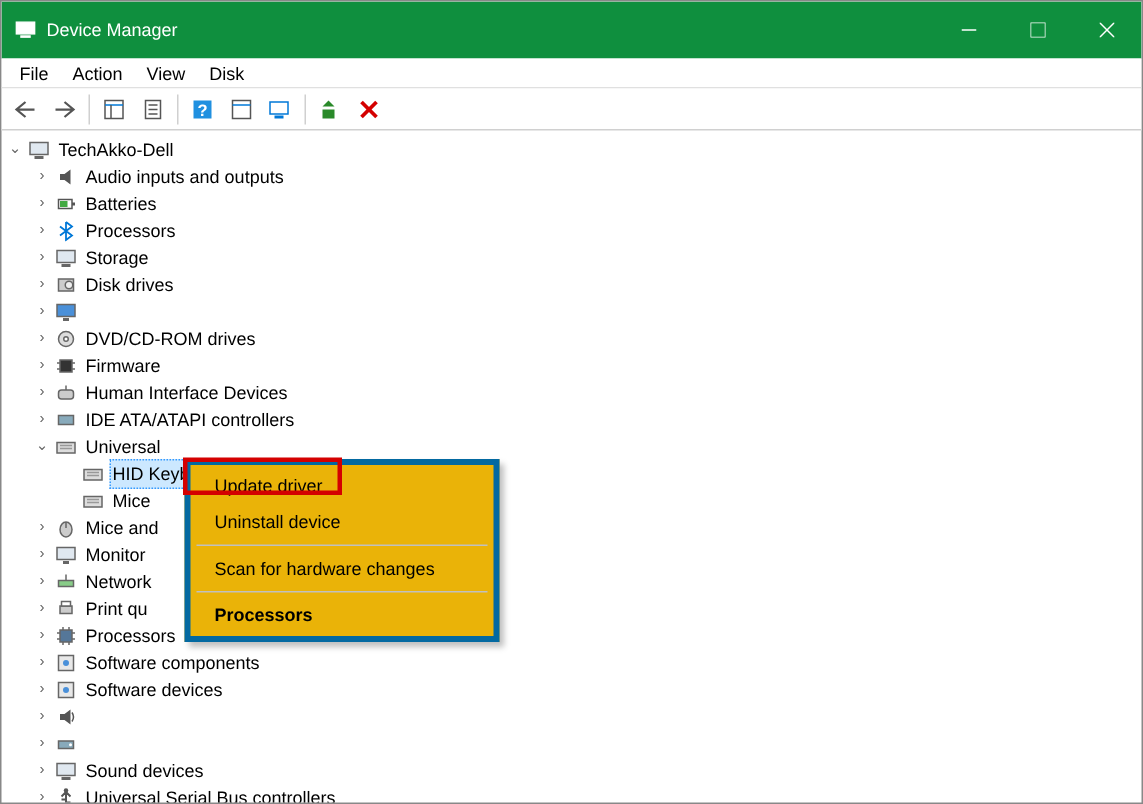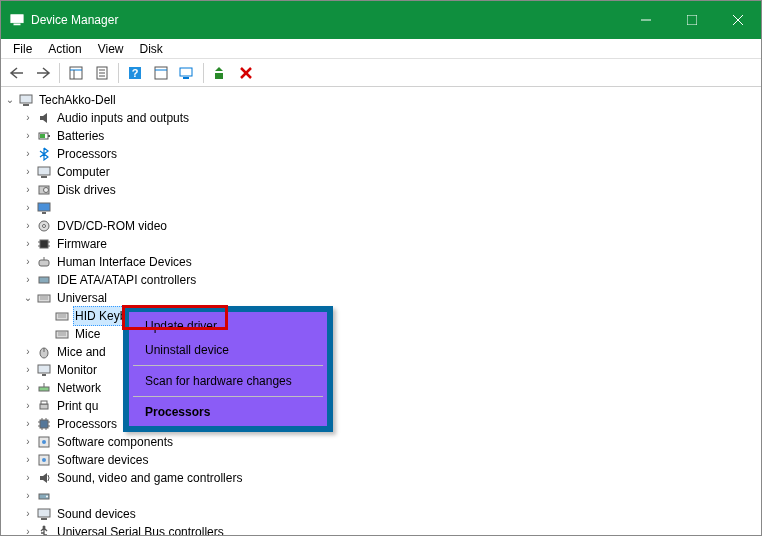--- a/index.html
+++ b/index.html
@@ -15,21 +15,21 @@
 .toolbar .sep { width: 1px; height: 20px; background: #d0d0d0; margin: 0 2px; }
 .tree { padding: 4px 2px; font-size: 12px; user-select: none; position: relative; height: calc(100% - 78px); overflow:hidden;}
 .tree-row { display: flex; align-items: center; height: 18px; line-height: 18px; white-space: nowrap; }
 .tree-row .arrow { width: 14px; text-align: center; color: #666; font-size: 10px; cursor:pointer;}
 .tree-row .icon { width: 18px; height:16px; display:flex; align-items:center; justify-content:center; margin-right: 2px; }
 .tree-row .label { padding: 0 2px; }
 .tree-row.selected .label { background: #cce8ff; border: 1px dotted #3399ff; padding: 0 1px; }
 .ind-0 { padding-left: 0px; }
 .ind-1 { padding-left: 18px; }
 .ind-2 { padding-left: 36px; }
-.context-menu { position: absolute; background: #8b5cf6; border: 6px solid #0369a1; box-shadow: 3px 3px 4px rgba(0,0,0,0.25); font-size: 12px; padding: 2px; }
+.context-menu { position: absolute; background: #eab308; border: 4px solid #0369a1; box-shadow: 3px 3px 4px rgba(0,0,0,0.25); font-size: 12px; padding: 2px; }
 .context-menu .cm-item { padding: 5px 20px 5px 14px; cursor:pointer; }
 .context-menu .cm-sep { height: 1px; background:#c0c0c0; margin: 3px 2px; }
 .context-menu .cm-item.bold { font-weight:bold; }
 .highlight-box { position:absolute; border: 3px solid #d40000; pointer-events:none; }
 svg { display:block; }
 </style>
 </head>
 <body>
 
 <div class="titlebar">
@@ -170,21 +170,21 @@
     <span class="label">Processors</span>
   </div>
       <div class="tree-row ind-1">
     <span class="arrow">›</span>
     <span class="icon">
           <svg width="14" height="14">
             <rect x="1" y="2" width="12" height="8" fill="#e0e8f0" stroke="#666"></rect>
             <rect x="4" y="11" width="6" height="2" fill="#666"></rect>
           </svg>
         </span>
-    <span class="label">Computer</span>
+    <span class="label">Storage</span>
   </div>
       <div class="tree-row ind-1">
     <span class="arrow">›</span>
     <span class="icon">
           <svg width="14" height="14">
             <rect x="2" y="3" width="10" height="8" fill="#ccc" stroke="#666"></rect>
             <circle cx="9" cy="7" r="2.5" fill="#eee" stroke="#666"></circle>
           </svg>
         </span>
     <span class="label">Disk drives</span>
@@ -199,21 +199,21 @@
         </span>
   </div>
       <div class="tree-row ind-1">
     <span class="arrow">›</span>
     <span class="icon">
           <svg width="14" height="14">
             <circle cx="7" cy="7" r="5" fill="#ddd" stroke="#666"></circle>
             <circle cx="7" cy="7" r="1.5" fill="#fff" stroke="#666"></circle>
           </svg>
         </span>
-    <span class="label">DVD/CD-ROM video</span>
+    <span class="label">DVD/CD-ROM drives</span>
   </div>
       <div class="tree-row ind-1">
     <span class="arrow">›</span>
     <span class="icon">
           <svg width="14" height="14">
             <rect x="3" y="3" width="8" height="8" fill="#333" stroke="#666"></rect>
             <line x1="3" y1="5" x2="1" y2="5" stroke="#666"></line>
             <line x1="3" y1="9" x2="1" y2="9" stroke="#666"></line>
             <line x1="11" y1="5" x2="13" y2="5" stroke="#666"></line>
             <line x1="11" y1="9" x2="13" y2="9" stroke="#666"></line>
@@ -351,21 +351,20 @@
     <span class="label">Software devices</span>
   </div>
       <div class="tree-row ind-1">
     <span class="arrow">›</span>
     <span class="icon">
           <svg width="14" height="14">
             <path d="M3 5 H6 L10 2 V12 L6 9 H3 Z" fill="#555"></path>
             <path d="M11 4 Q13 7 11 10" fill="none" stroke="#555"></path>
           </svg>
         </span>
-    <span class="label">Sound, video and game controllers</span>
   </div>
       <div class="tree-row ind-1">
     <span class="arrow">›</span>
     <span class="icon">
           <svg width="14" height="14">
             <rect x="2" y="5" width="10" height="5" fill="#8ab" stroke="#666"></rect>
             <circle cx="10" cy="7.5" r="1" fill="#fff"></circle>
           </svg>
         </span>
   </div>

